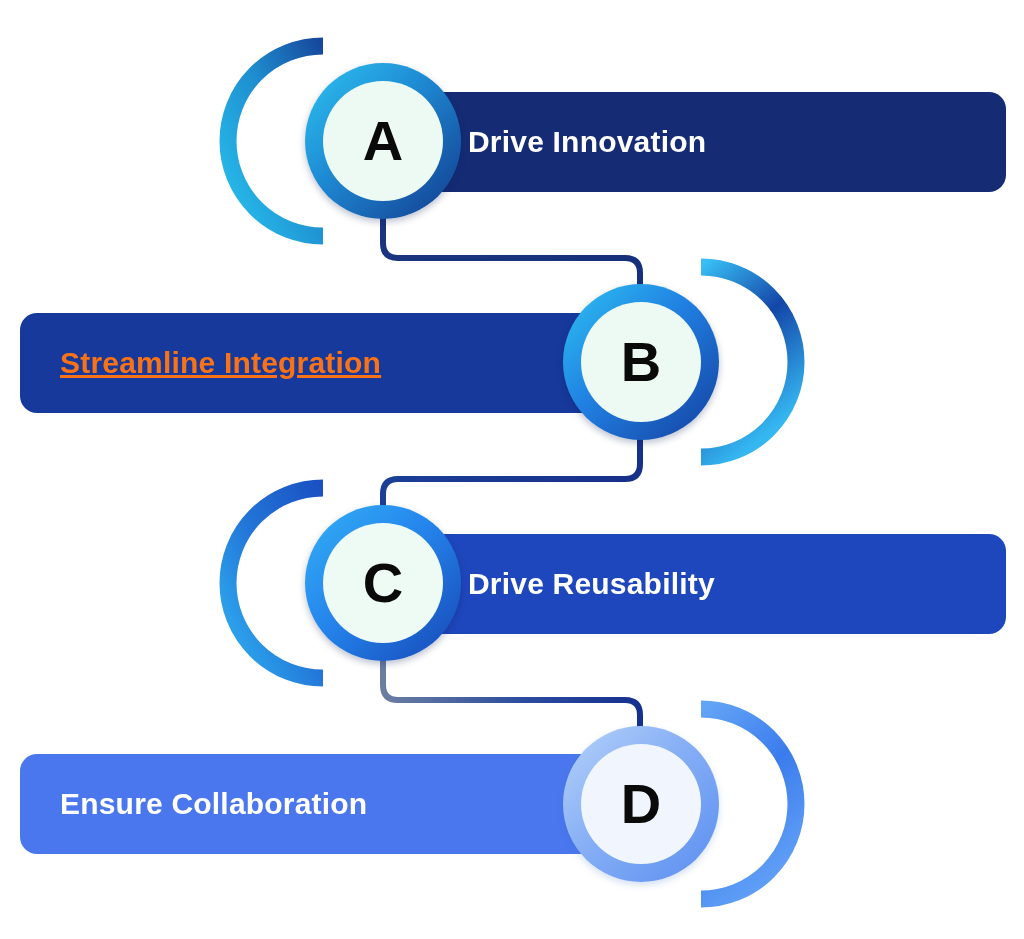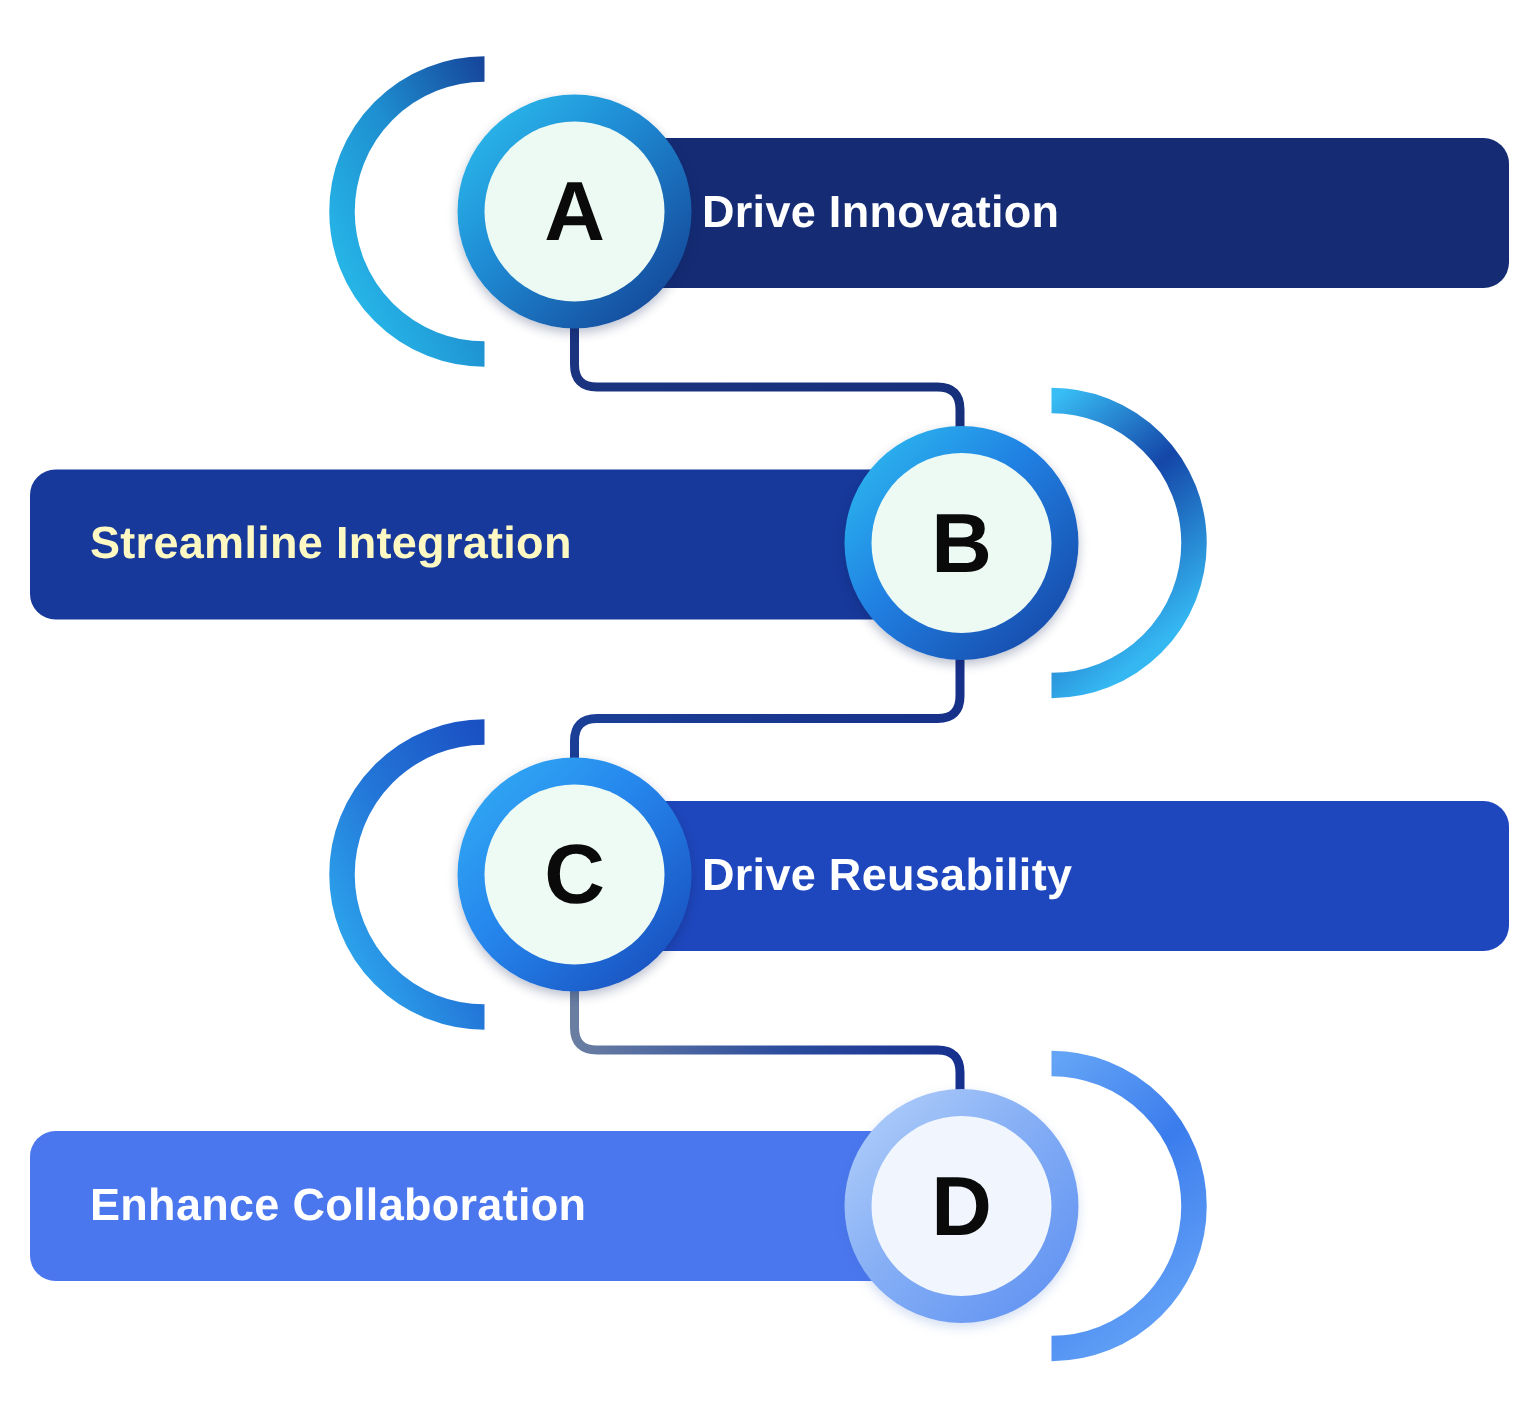--- a/index.html
+++ b/index.html
@@ -55,29 +55,29 @@
 </head>
 <body style="background: rgb(255, 255, 255);">
 
 <div id="stage">
 
   <div class="bar right" id="bar-A" style="left: 358px; top: 92px; width: 648px; background: rgb(21, 44, 117);">
     <span class="bar-label" style="color: rgb(255, 255, 255);">Drive Innovation</span>
   </div>
 
   <div class="bar left" id="bar-B" style="left: 20px; top: 313px; width: 640px; background: rgb(23, 57, 155);">
-    <span class="bar-label" style="color: #fef9c3;">Streamline Integration</span>
+    <span class="bar-label" style="color: #f97316; text-decoration: underline;">Streamline Integration</span>
   </div>
 
   <div class="bar right" id="bar-C" style="left: 358px; top: 534px; width: 648px; background: rgb(31, 71, 189);">
     <span class="bar-label" style="color: rgb(255, 255, 255);">Drive Reusability</span>
   </div>
 
   <div class="bar left" id="bar-D" style="left: 20px; top: 754px; width: 640px; background: rgb(75, 119, 238);">
-    <span class="bar-label" style="color: rgb(255, 255, 255);">Enhance Collaboration</span>
+    <span class="bar-label" style="color: rgb(255, 255, 255);">Ensure Collaboration</span>
   </div>
 
   <svg id="svg-layer" viewBox="0 0 1024 939">
     <defs>
       <linearGradient id="arcA" x1="1" y1="0" x2="0" y2="1">
         <stop offset="0%" stop-color="#16479c"></stop>
         <stop offset="45%" stop-color="#1e8fd0"></stop>
         <stop offset="100%" stop-color="#29c2ef"></stop>
       </linearGradient>
       <linearGradient id="arcB" x1="0" y1="0" x2="0.4" y2="1">

